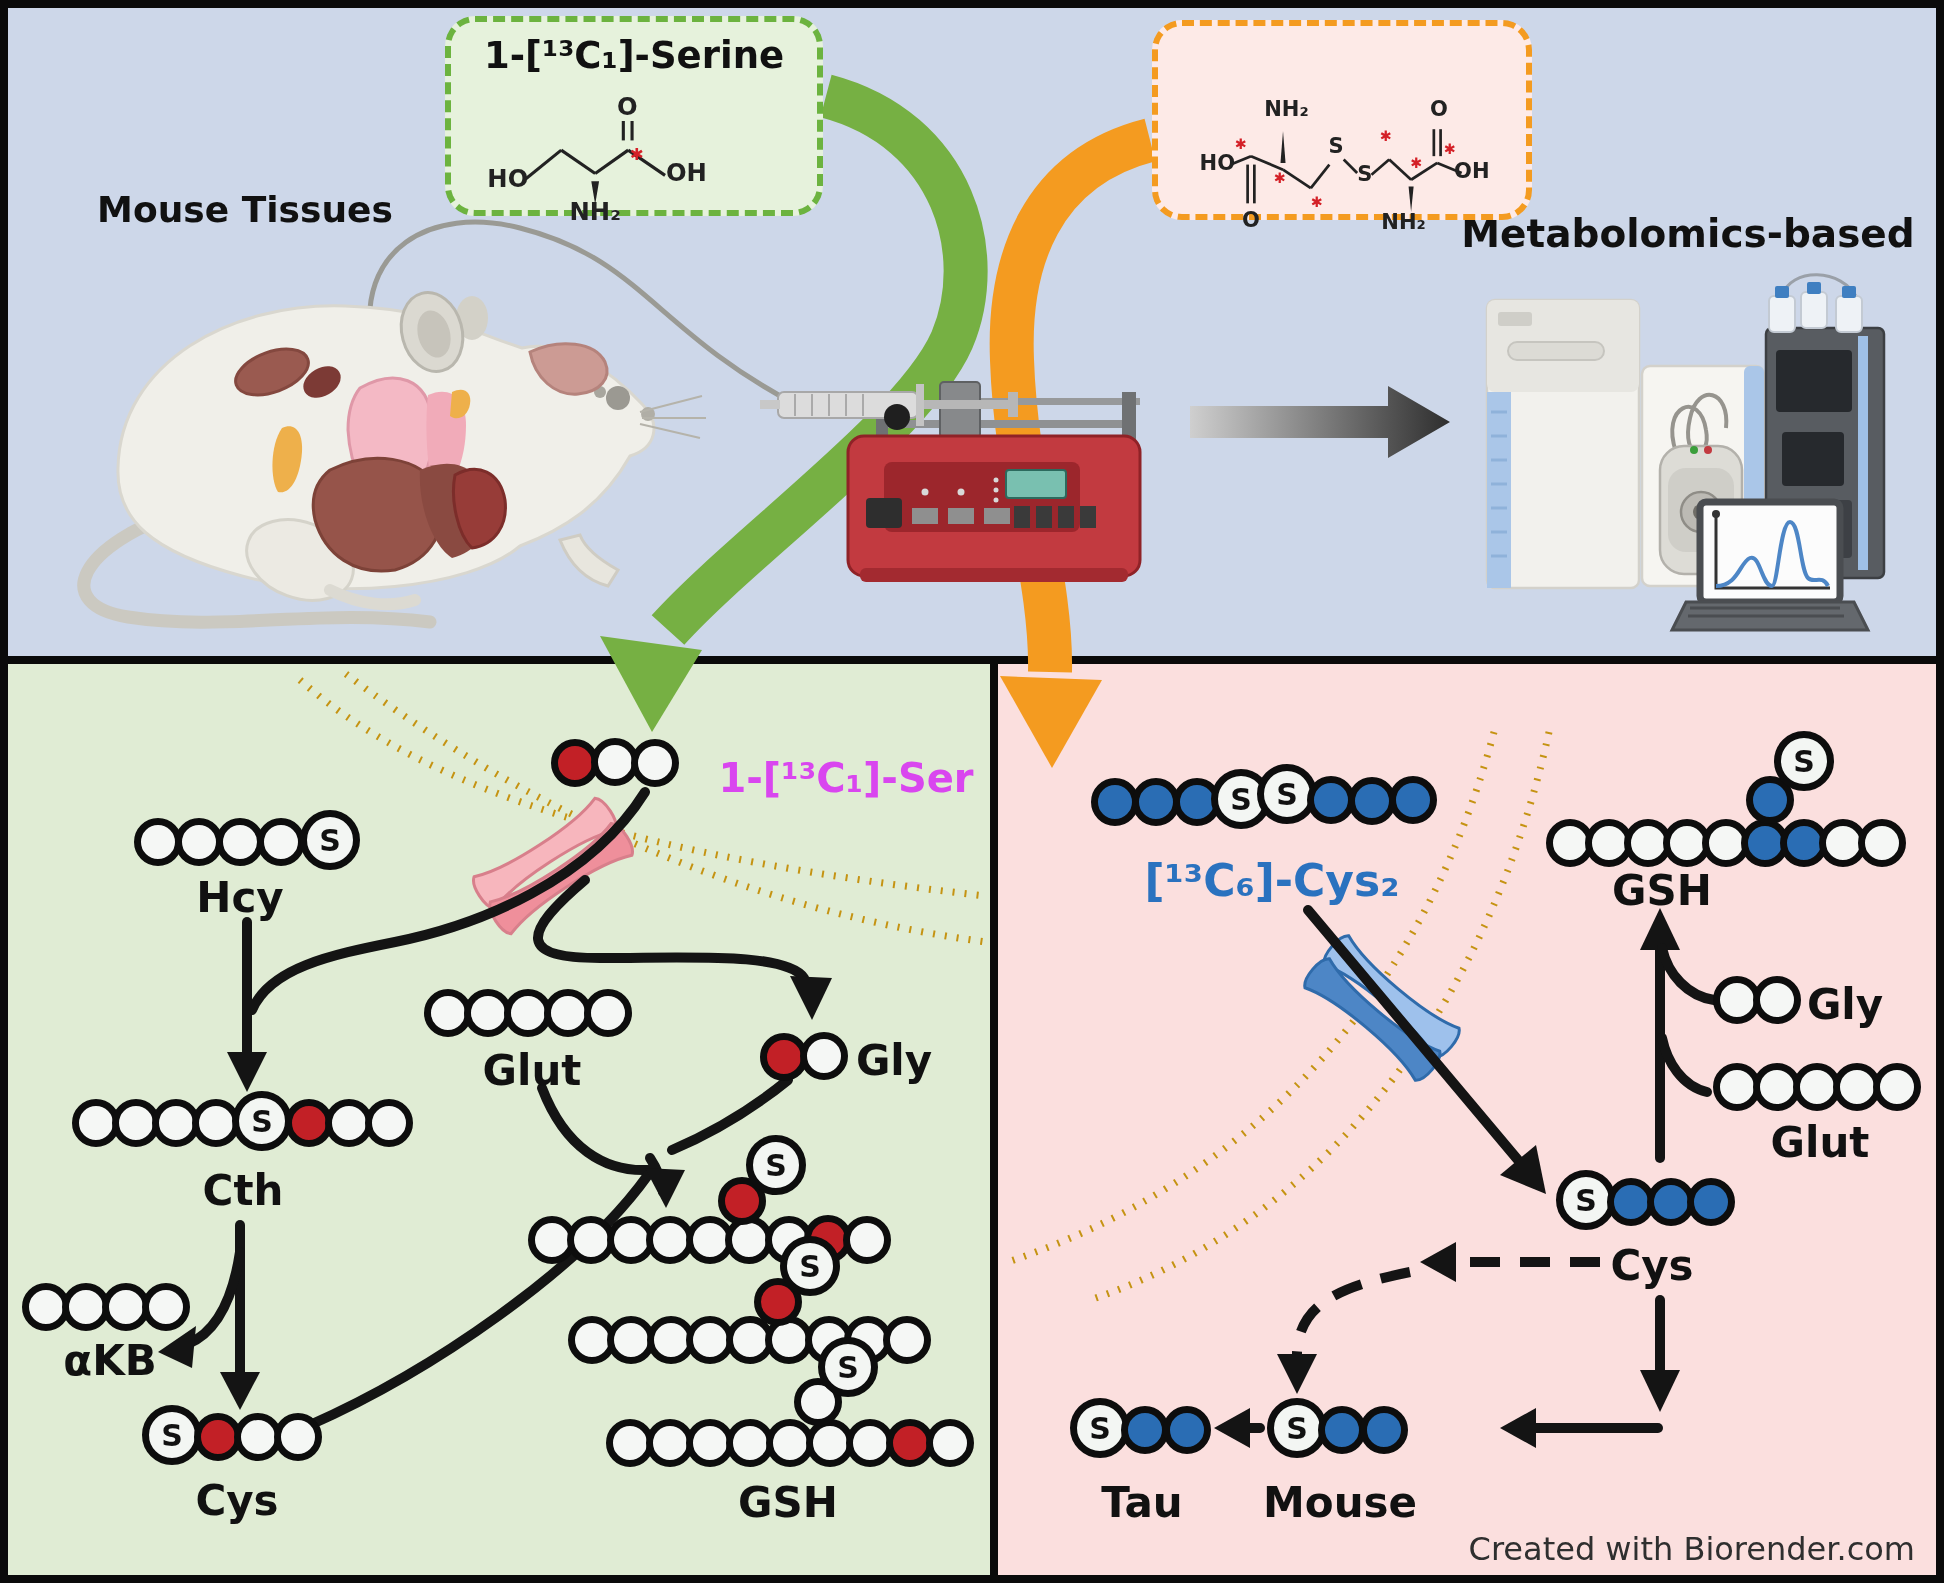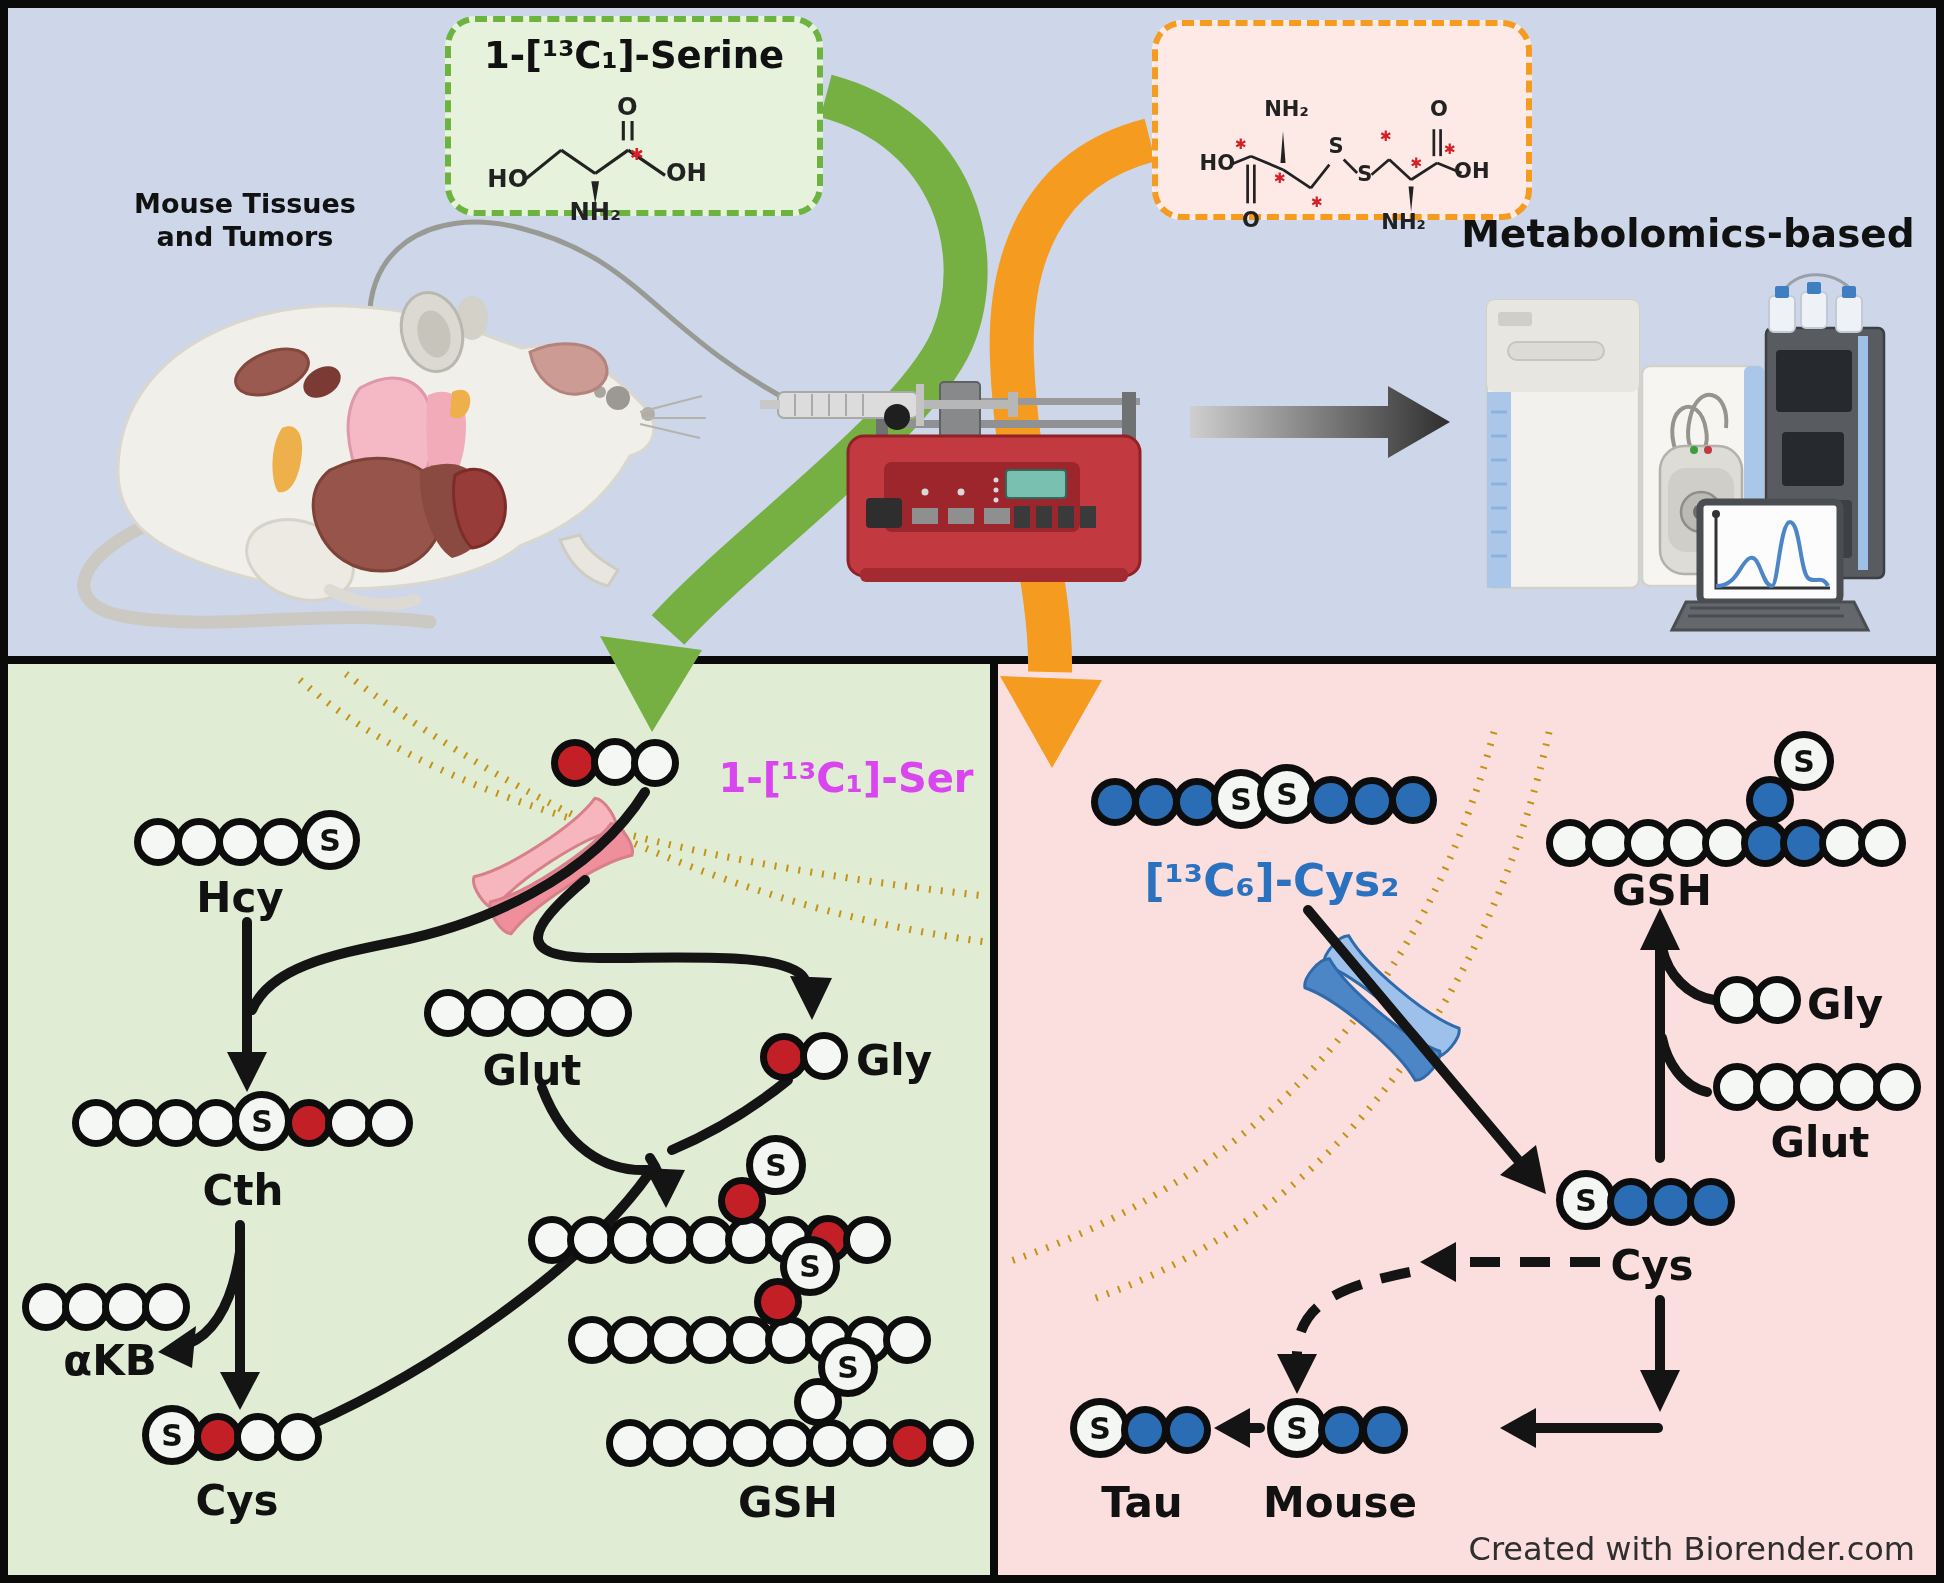--- a/index.html
+++ b/index.html
@@ -13,21 +13,21 @@
   html,body{margin:0;padding:0;background:#222;}
   .canvas{position:relative;width:1944px;height:1583px;background:#0a0a0a;overflow:hidden;
           font-family:"DejaVu Sans","Liberation Sans",sans-serif;}
   .panel{position:absolute;}
   .panel.top{left:8px;top:8px;width:1928px;height:648px;background:var(--top-bg);}
   .panel.green{left:8px;top:664px;width:982px;height:911px;background:var(--green-bg);}
   .panel.pink{left:998px;top:664px;width:938px;height:911px;background:var(--pink-bg);}
   #art{position:absolute;left:0;top:0;width:1944px;height:1583px;z-index:2;}
   .overlay{position:absolute;left:0;top:0;width:1944px;height:1583px;z-index:3;pointer-events:none;}
   .title{position:absolute;font-weight:bold;color:#111;text-align:center;line-height:1.22;}
-  .left-title{left:55px;top:188px;width:380px;font-size:27px;}
+  .left-title{left:55px;top:188px;width:380px;font-size:36px;}
   .right-title{left:1442px;top:210px;width:492px;font-size:39px;}
   .tracer-box{position:absolute;border-radius:30px;box-sizing:border-box;}
   .serine-box{left:445px;top:16px;width:378px;height:200px;background:var(--serine-box-bg);
               border:6px dashed var(--serine-box-border);}
   .cystine-box{left:1152px;top:20px;width:380px;height:200px;background:var(--cystine-box-bg);
                border:6px dashed var(--cystine-box-border);}
   .box-title{margin-top:12px;text-align:center;font-weight:bold;font-size:37px;color:#111;}
   .structure{position:absolute;left:50%;transform:translateX(-50%);}
   #serine-structure{top:62px;width:330px;height:140px;}
   #cystine-structure{top:56px;width:330px;height:150px;}
@@ -231,21 +231,20 @@
       <path d="M1600,1262 L1460,1262"></path>
       <path d="M1410,1272 C1330,1288 1300,1308 1297,1352 L1297,1358"></path>
     </g>
     <polygon points="1456,1242 1456,1282 1420,1262" fill="var(--ink)"></polygon>
     <polygon points="1277,1354 1317,1354 1297,1394" fill="var(--ink)"></polygon>
   </svg>
 
   <div class="overlay">
     <div class="title left-title">
       <div>Mouse Tissues</div>
-      <div>and Tumors</div>
     </div>
     <div class="title right-title">
       <div>Metabolomics-based</div>
     </div>
     <div class="tracer-box serine-box">
       <div class="box-title">1-[¹³C₁]-Serine</div>
       <svg id="serine-structure" class="structure" viewBox="0 0 340 140">
           <line x1="58" y1="96" x2="95" y2="66" class="bond"></line>
           <line x1="95" y1="66" x2="130" y2="90" class="bond"></line>
           <line x1="130" y1="90" x2="164" y2="66" class="bond"></line>

